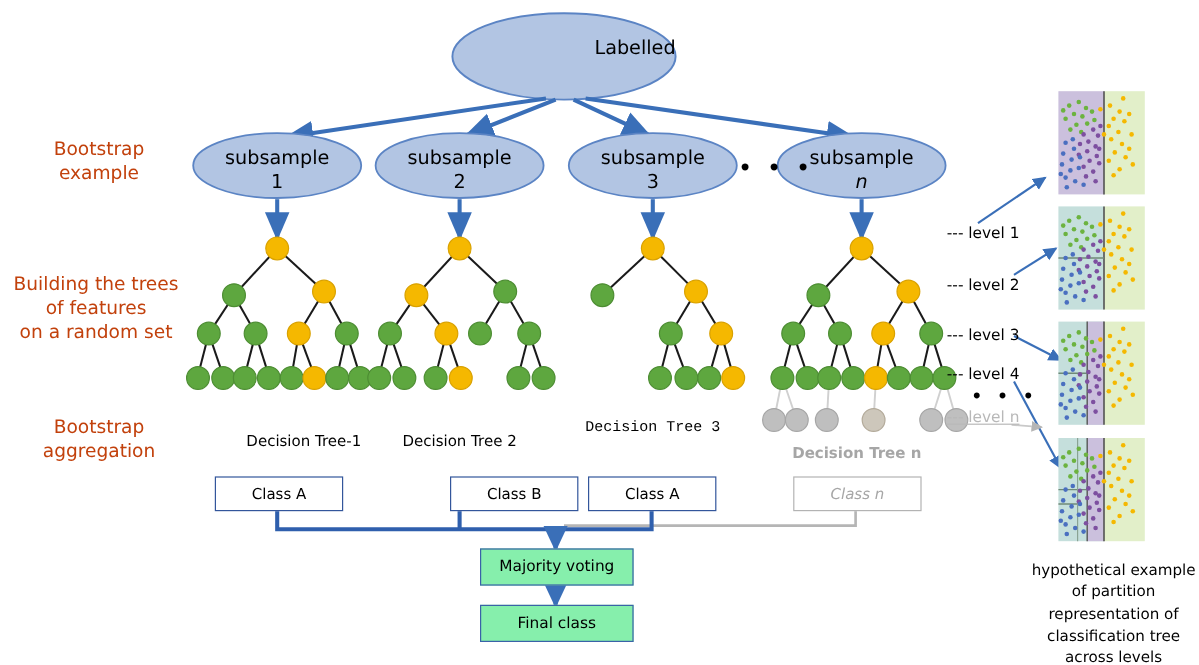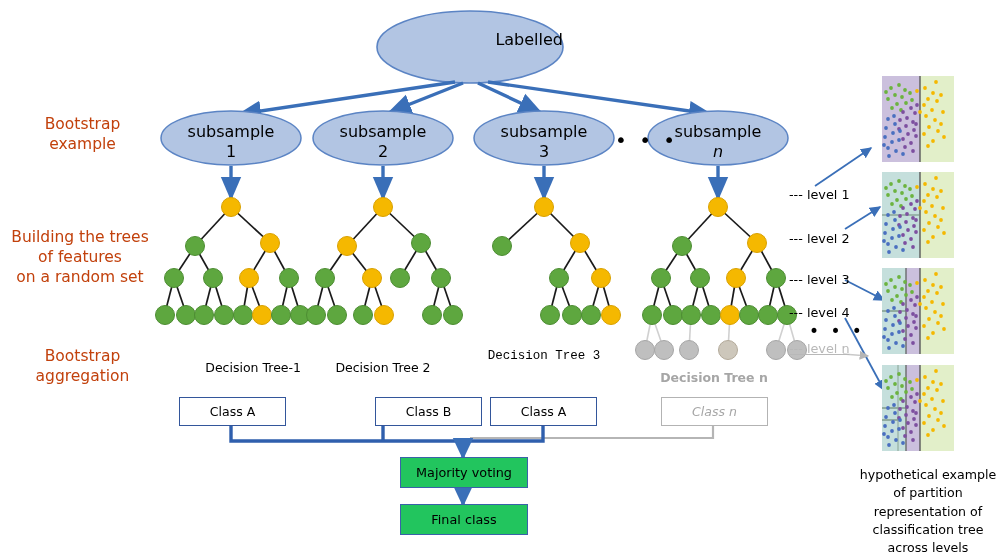--- a/index.html
+++ b/index.html
@@ -7,21 +7,21 @@
        font-family:"DejaVu Sans","Liberation Sans",sans-serif;color:#000;}
   .stage{position:absolute;left:0;top:0;width:999px;height:554px;}
   svg.layer{position:absolute;left:0;top:0;width:999px;height:554px;overflow:visible;}
   .lbl{position:absolute;text-align:center;line-height:1.28;}
   .stage-label{font-size:15.5px;color:#c2410c;}
   .tree-label{font-size:12.5px;color:#000;}
   .tree-label.dim{color:#a6a6a6;}
   .classbox{position:absolute;border:1.6px solid #33569b;background:#ffffff;
             font-size:12.5px;display:flex;align-items:center;justify-content:center;}
   .classbox.dim{border-color:#b3b3b3;color:#a6a6a6;font-style:italic;}
-  .flowbox{position:absolute;border:1.3px solid #3a62a8;background:#22c55e;
+  .flowbox{position:absolute;border:1.3px solid #3a62a8;background:#86efac;
            font-size:12.8px;display:flex;align-items:center;justify-content:center;}
   .ell-text{position:absolute;text-align:right;font-size:12.6px;line-height:1.25;
             color:#000;width:100%;}
   .ell-text.big{font-size:16px;line-height:1.3;}
   .levtxt{position:absolute;font-size:12.8px;color:#000;white-space:nowrap;}
   .levtxt.dim{color:#b8b8b8;text-decoration:underline;}
   .dots{position:absolute;font-size:20px;letter-spacing:3px;line-height:1;color:#000;}
   .caption{position:absolute;text-align:center;font-size:12.6px;line-height:1.45;color:#000;}
   .ital{font-style:italic;}
 </style>

